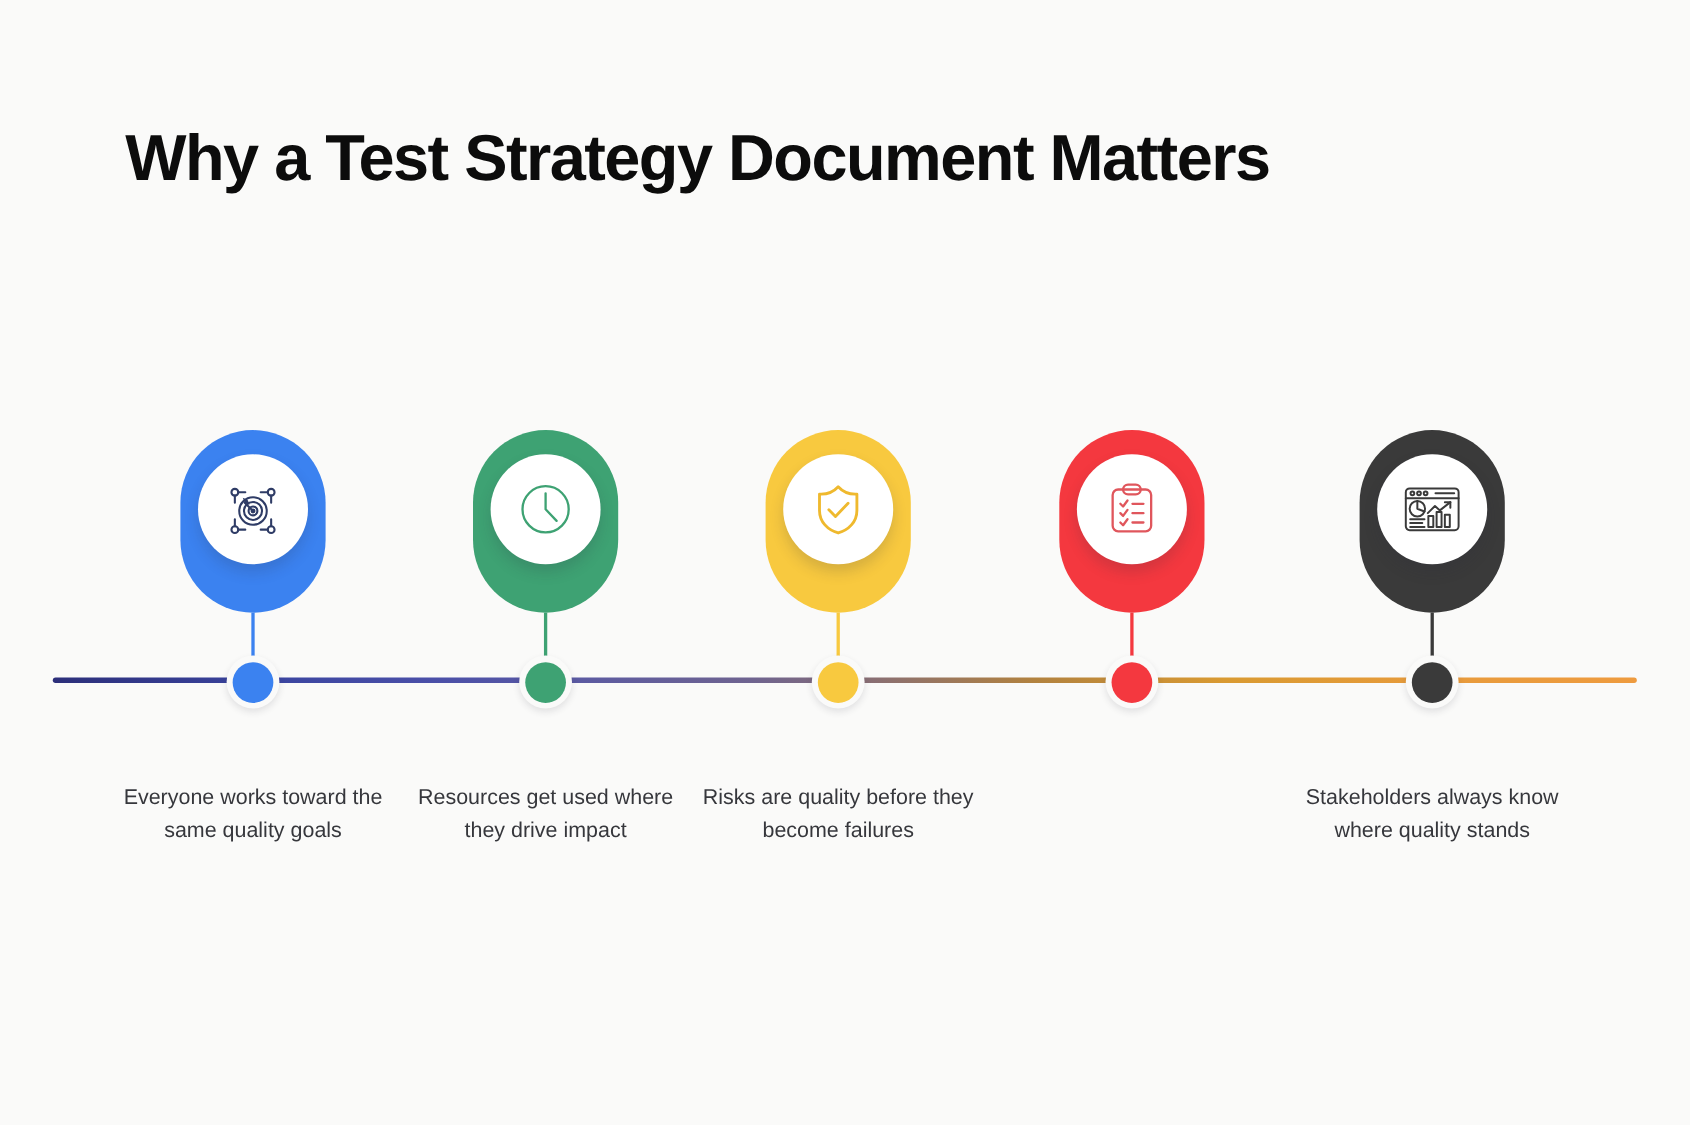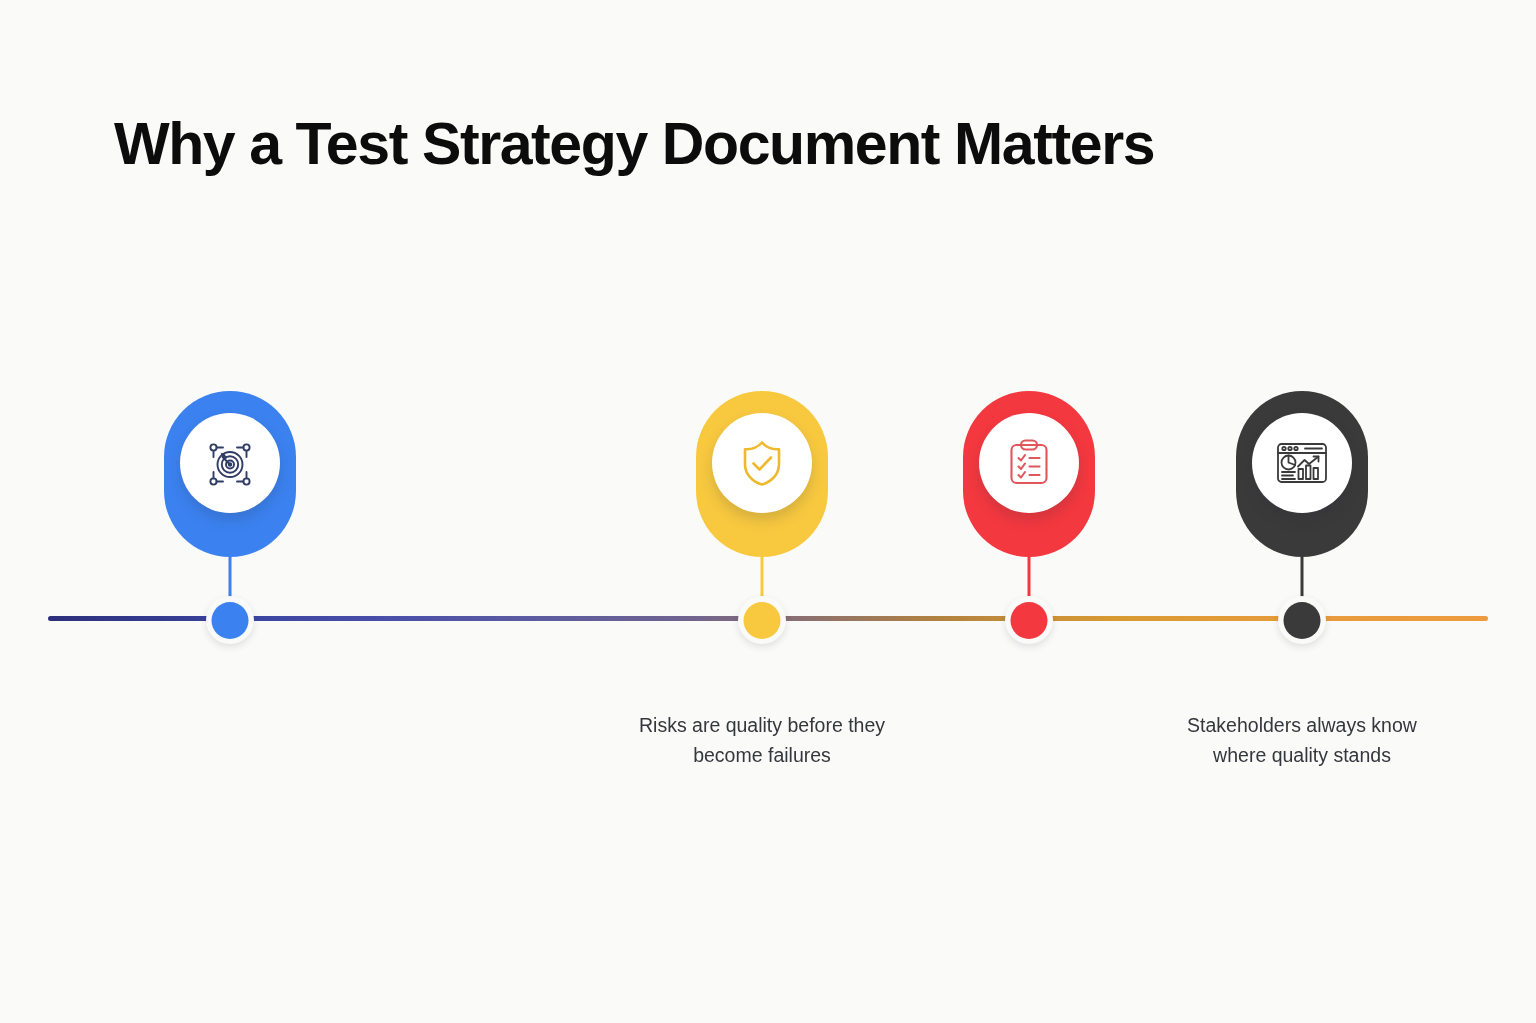--- a/index.html
+++ b/index.html
@@ -164,22 +164,38 @@
           <path d="M11.5 15.6 L11.5 22 M14.6 12.5 L21 12.5"></path>
           <path d="M44.5 15.6 L44.5 22 M41.4 12.5 L35 12.5"></path>
           <path d="M11.5 43.4 L11.5 37 M14.6 46.5 L21 46.5"></path>
           <path d="M44.5 43.4 L44.5 37 M41.4 46.5 L35 46.5"></path>
         </svg>
       </span>
     </div>
     <div class="stem" style="background:#3B82F0;"></div>
     <div class="dot-halo"></div>
     <div class="dot" style="background:#3B82F0;"></div>
-  </div>
-
+    <div class="caption">Everyone works toward the same quality goals</div>
+  </div>
+
+  <div class="node" style="left:346px;">
+    <div class="pod" style="background:#3EA273;"></div>
+    <div class="pod-disc">
+      <span>
+        <svg width="56" height="56" viewBox="0 0 56 56" fill="none" stroke="#3EA273" stroke-width="2.1" stroke-linecap="round" stroke-linejoin="round">
+          <circle cx="28" cy="28" r="21"></circle>
+          <path d="M28 13.5 L28 28 L38 38.5"></path>
+        </svg>
+      </span>
+    </div>
+    <div class="stem" style="background:#3EA273;"></div>
+    <div class="dot-halo"></div>
+    <div class="dot" style="background:#3EA273;"></div>
+    <div class="caption">Resources get used where they drive impact</div>
+  </div>
 
   <div class="node" style="left:612px;">
     <div class="pod" style="background:#F8C93F;"></div>
     <div class="pod-disc">
       <span>
         <svg width="56" height="56" viewBox="0 0 56 56" fill="none" stroke="#EFB92E" stroke-width="2.6" stroke-linecap="round" stroke-linejoin="round">
           <path d="M28 7.5 C33 13 39.5 14.5 45 14.2 L45 29 C45 39.5 37.5 46.8 28 49.5 C18.5 46.8 11 39.5 11 29 L11 14.2 C16.5 14.5 23 13 28 7.5 Z"></path>
           <path d="M19.5 28.5 L25.5 34.5 L37 22.5"></path>
         </svg>
       </span>

